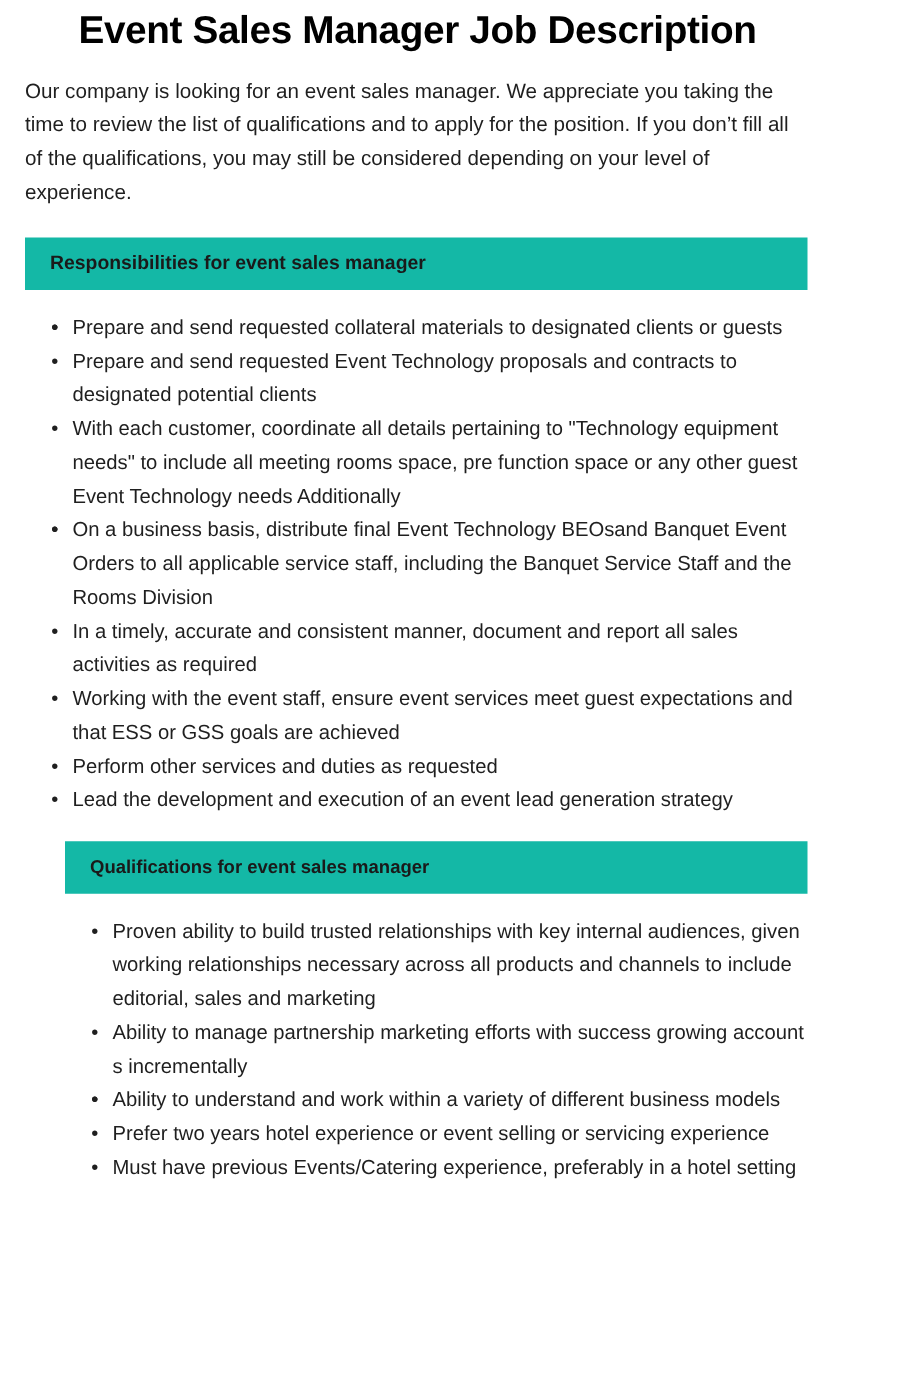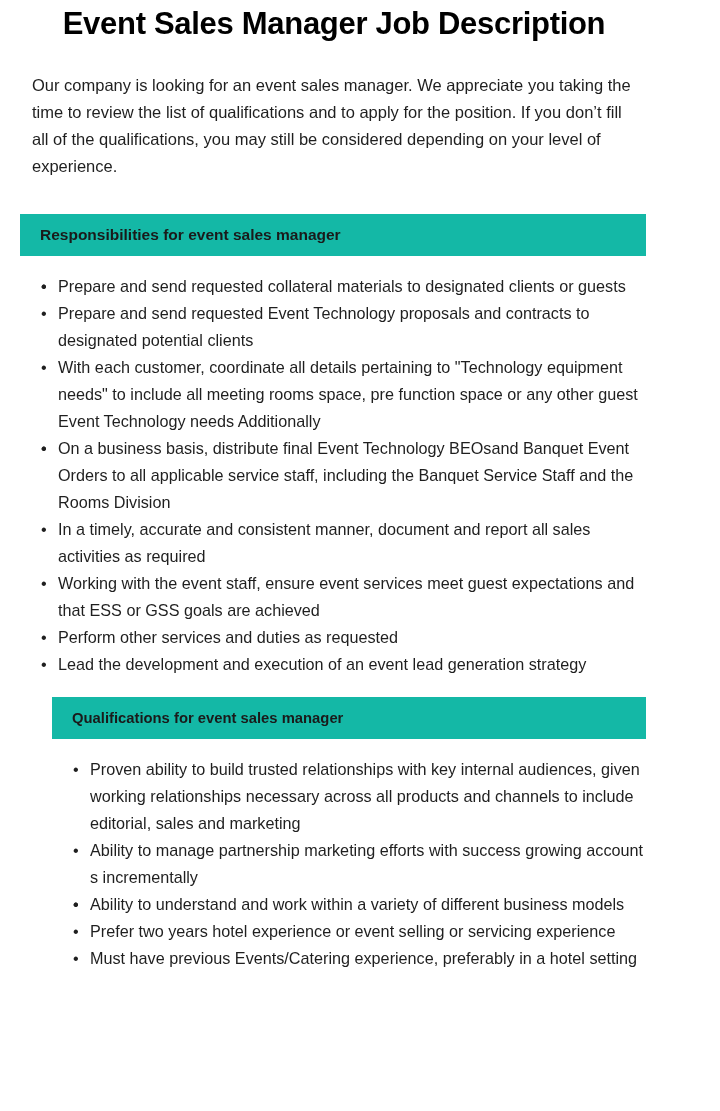--- a/index.html
+++ b/index.html
@@ -32,21 +32,21 @@
     letter-spacing: -0.3px;
     margin: 0;
     padding: 4px 20px 0 20px;
     line-height: 40px;
   }
 
   .intro {
     font-size: 16.5px;
     line-height: 27px;
     color: #1f1f1f;
-    margin: 12px;
+    margin: 0;
     padding: 16px 22px 0 20px;
     text-align: left;
   }
 
   .section {
     margin: 0;
     padding: 0;
   }
 
   .section-header {

